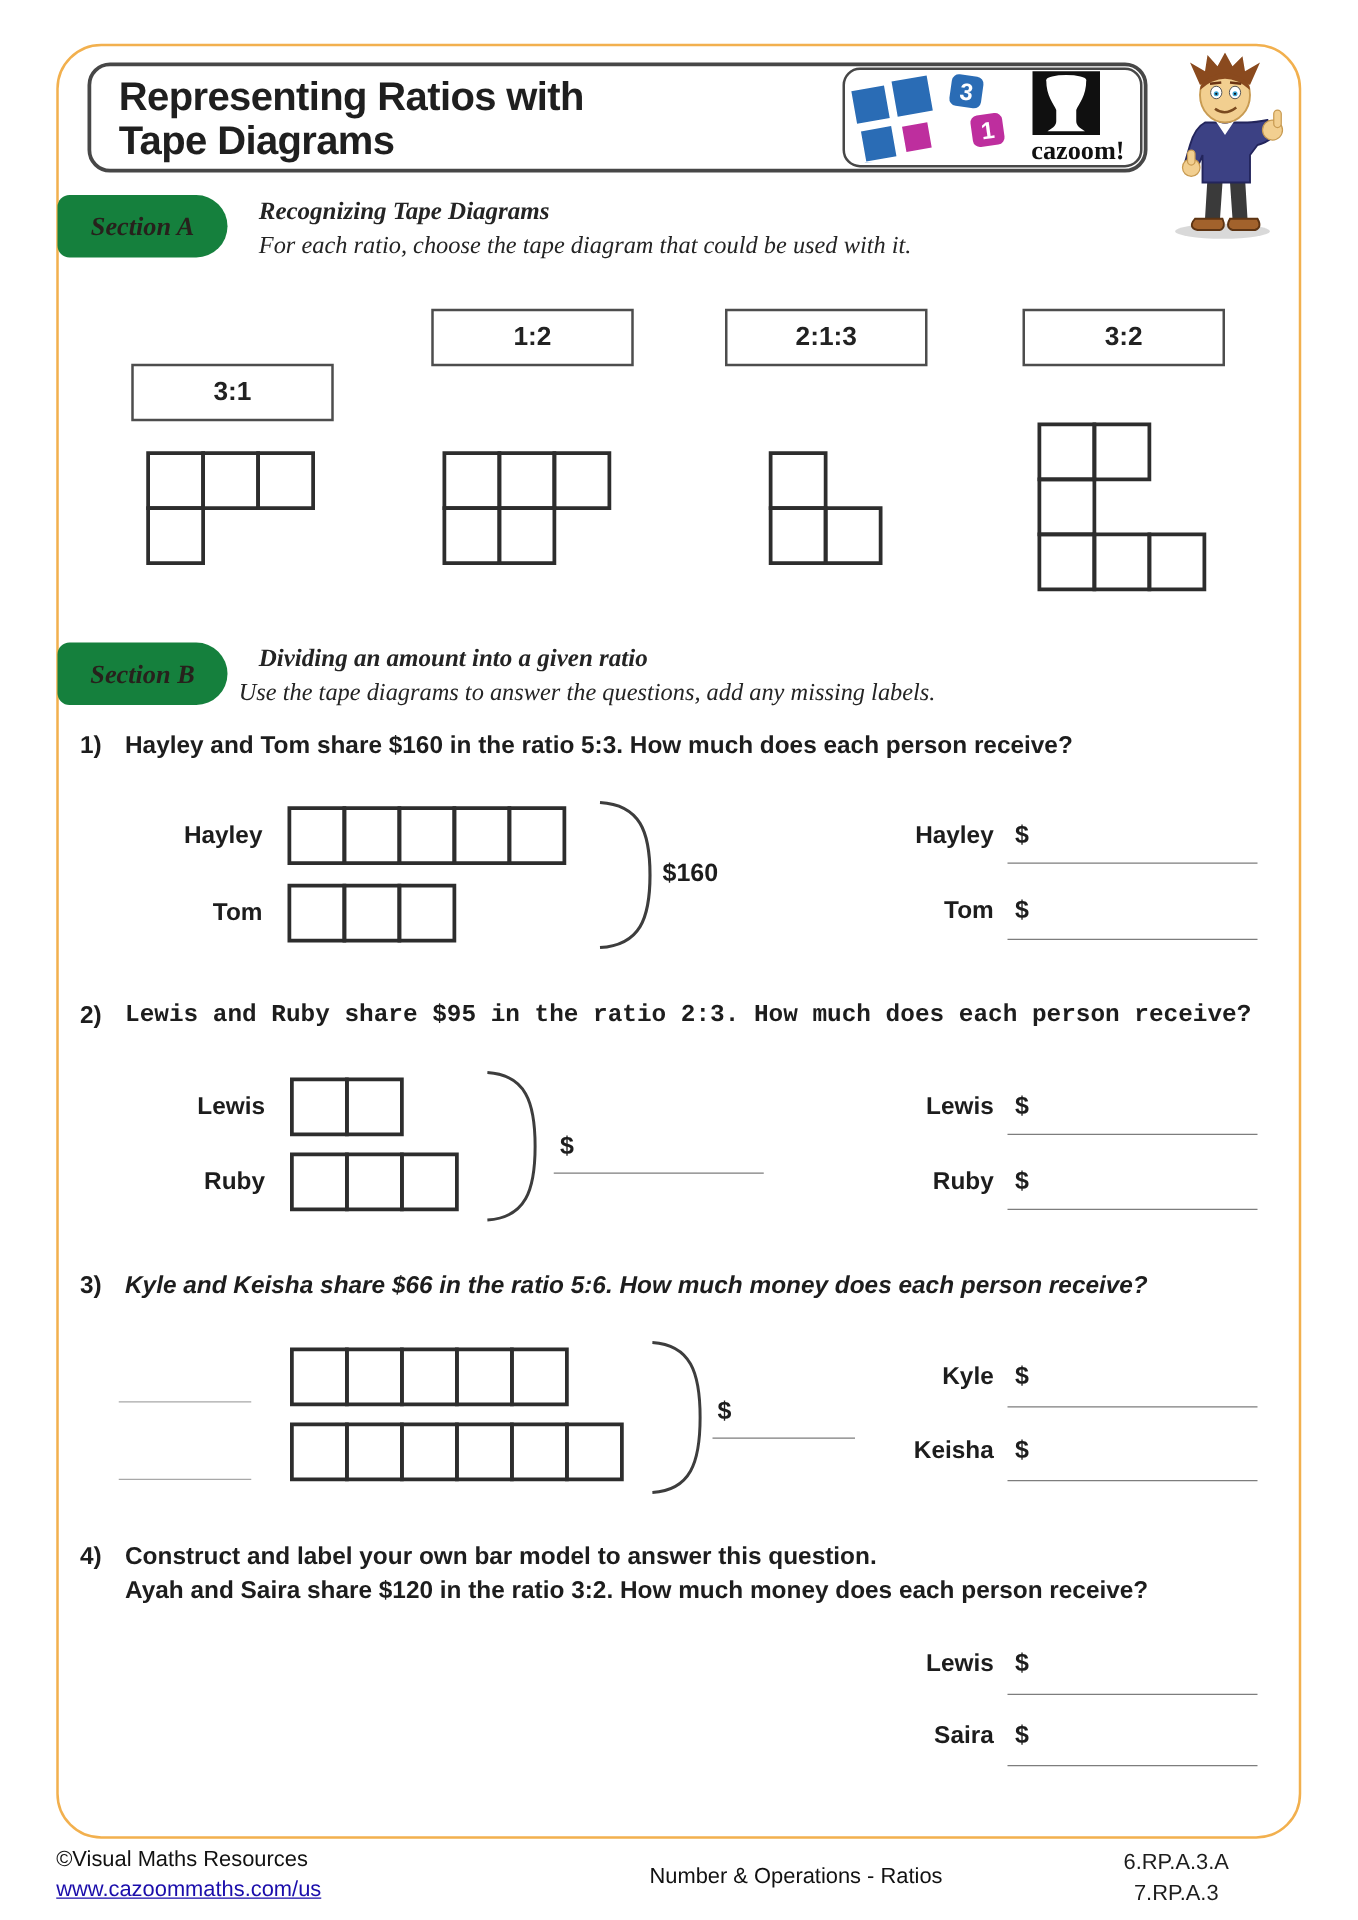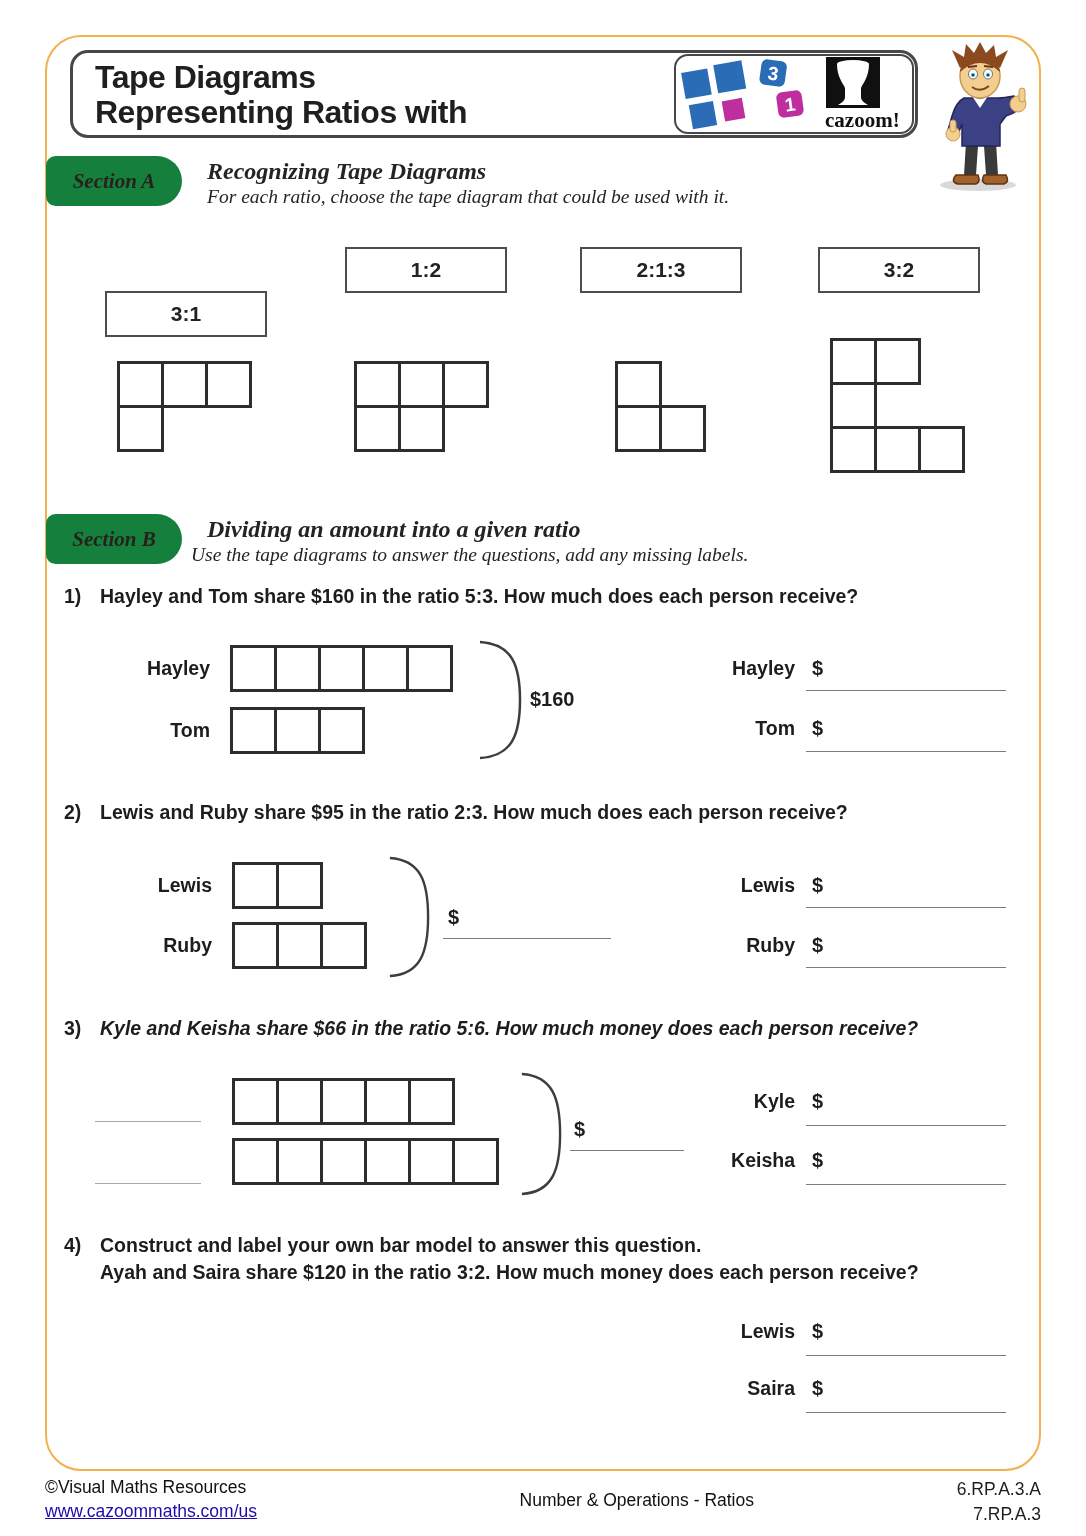--- a/index.html
+++ b/index.html
@@ -18,21 +18,21 @@
     color:#1f1f1f;letter-spacing:-0.5px;}
   .logo-box{left:674px;top:54px;width:240px;height:80px;background:#fff;
     border:2.5px solid #474747;border-radius:14px;box-sizing:border-box;}
 
   
   .pill{left:46px;width:136px;height:50px;background:#15803d;
     border-radius:10px 26px 26px 10px;display:flex;align-items:center;justify-content:center;}
   .pill span{font-family:"Liberation Serif",serif;font-style:italic;font-weight:bold;
     font-size:21px;color:#27211c;}
   .sec-heading{font-family:"Liberation Serif",serif;font-style:italic;font-weight:bold;
-    font-size:24px;color:#242424;}
+    font-size:20px;color:#242424;}
   .sec-instr{font-family:"Liberation Serif",serif;font-style:italic;font-size:19.5px;color:#242424;}
 
   
   .ratio-card{top:247px;width:162px;height:46px;border:2px solid #4d4d4d;box-sizing:border-box;
     display:flex;align-items:center;justify-content:center;font-weight:bold;font-size:21px;color:#222;}
 
   
   .trow{display:flex;}
   .trow + .trow{margin-top:-3px;}
   .cell{width:47px;height:47px;box-sizing:border-box;border:3px solid #2d2d2d;background:transparent;}
@@ -54,22 +54,22 @@
   .foot-link{font-size:17.5px;color:#1a0dab;text-decoration:underline;cursor:pointer;}
   .foot-std{font-size:17.5px;text-align:right;line-height:25px;}
 </style>
 </head>
 <body>
 
 <div class="abs page-border"></div>
 
 <div class="abs title-box"></div>
 <div class="abs title-text">
+  <div>Representing Ratios with</div>
   <div>Tape Diagrams</div>
-  <div>Representing Ratios with</div>
 </div>
 
 <div class="abs logo-box">
   <svg viewBox="0 0 234 74" width="234" height="74">
     <g transform="rotate(-10 40 38)">
       <rect x="8" y="10" width="29" height="29" fill="#2a6cb5" stroke="#fff" stroke-width="2.5"></rect>
       <rect x="41" y="8" width="31" height="31" fill="#2a6cb5" stroke="#fff" stroke-width="2.5"></rect>
       <rect x="10" y="43" width="27" height="27" fill="#2a6cb5" stroke="#fff" stroke-width="2.5"></rect>
       <rect x="43" y="45" width="23" height="23" fill="#be2e9e" stroke="#fff" stroke-width="2.5"></rect>
     </g>
@@ -204,21 +204,21 @@
 <div class="abs total-label" style="left:530px;top:688px;">$160</div>
 
 <div class="abs anslabel" style="left:645px;top:657px;">Hayley</div>
 <div class="abs dollar" style="left:812px;top:657px;">$</div>
 <div class="abs ansline" style="left:806px;top:690px;width:200px;"></div>
 <div class="abs anslabel" style="left:645px;top:717px;">Tom</div>
 <div class="abs dollar" style="left:812px;top:717px;">$</div>
 <div class="abs ansline" style="left:806px;top:751px;width:200px;"></div>
 
 <div class="abs qnum" style="left:64px;top:801px;">2)</div>
-<div class="abs qtext" style="left:100px;top:801px;">Lewis and Ruby share $95 in the ratio 2:3. How much does each person receive?</div>
+<div class="abs qtext" style="left:100px;top:801px;font-family:Liberation Mono, monospace;">Lewis and Ruby share $95 in the ratio 2:3. How much does each person receive?</div>
 
 <div class="abs rowlabel" style="left:90px;top:874px;">Lewis</div>
 <div class="abs trow" style="left:232px;top:862px;">
     <div class="cell"></div>
     <div class="cell"></div>
   </div>
 <div class="abs rowlabel" style="left:90px;top:934px;">Ruby</div>
 <div class="abs trow" style="left:232px;top:922px;">
     <div class="cell"></div>
     <div class="cell"></div>
@@ -281,16 +281,16 @@
 <div class="abs anslabel" style="left:645px;top:1320px;">Lewis</div>
 <div class="abs dollar" style="left:812px;top:1320px;">$</div>
 <div class="abs ansline" style="left:806px;top:1355px;width:200px;"></div>
 <div class="abs anslabel" style="left:645px;top:1377px;">Saira</div>
 <div class="abs dollar" style="left:812px;top:1377px;">$</div>
 <div class="abs ansline" style="left:806px;top:1412px;width:200px;"></div>
 
 <div class="abs foot" style="left:45px;top:1477px;">©Visual Maths Resources</div>
 <div class="abs foot-link" style="left:45px;top:1501px;">www.cazoommaths.com/us</div>
 <div class="abs foot" style="left:420px;top:1490px;width:334px;text-align:right;">Number &amp; Operations - Ratios</div>
-<div class="abs foot-std" style="left:841px;top:1477px;width:200px;">
+<div class="abs foot-std" style="left:841px;top:1477px;width:200px;text-align:center;">
   <div>6.RP.A.3.A</div>
   <div>7.RP.A.3</div>
 </div>
 
 </body></html>

